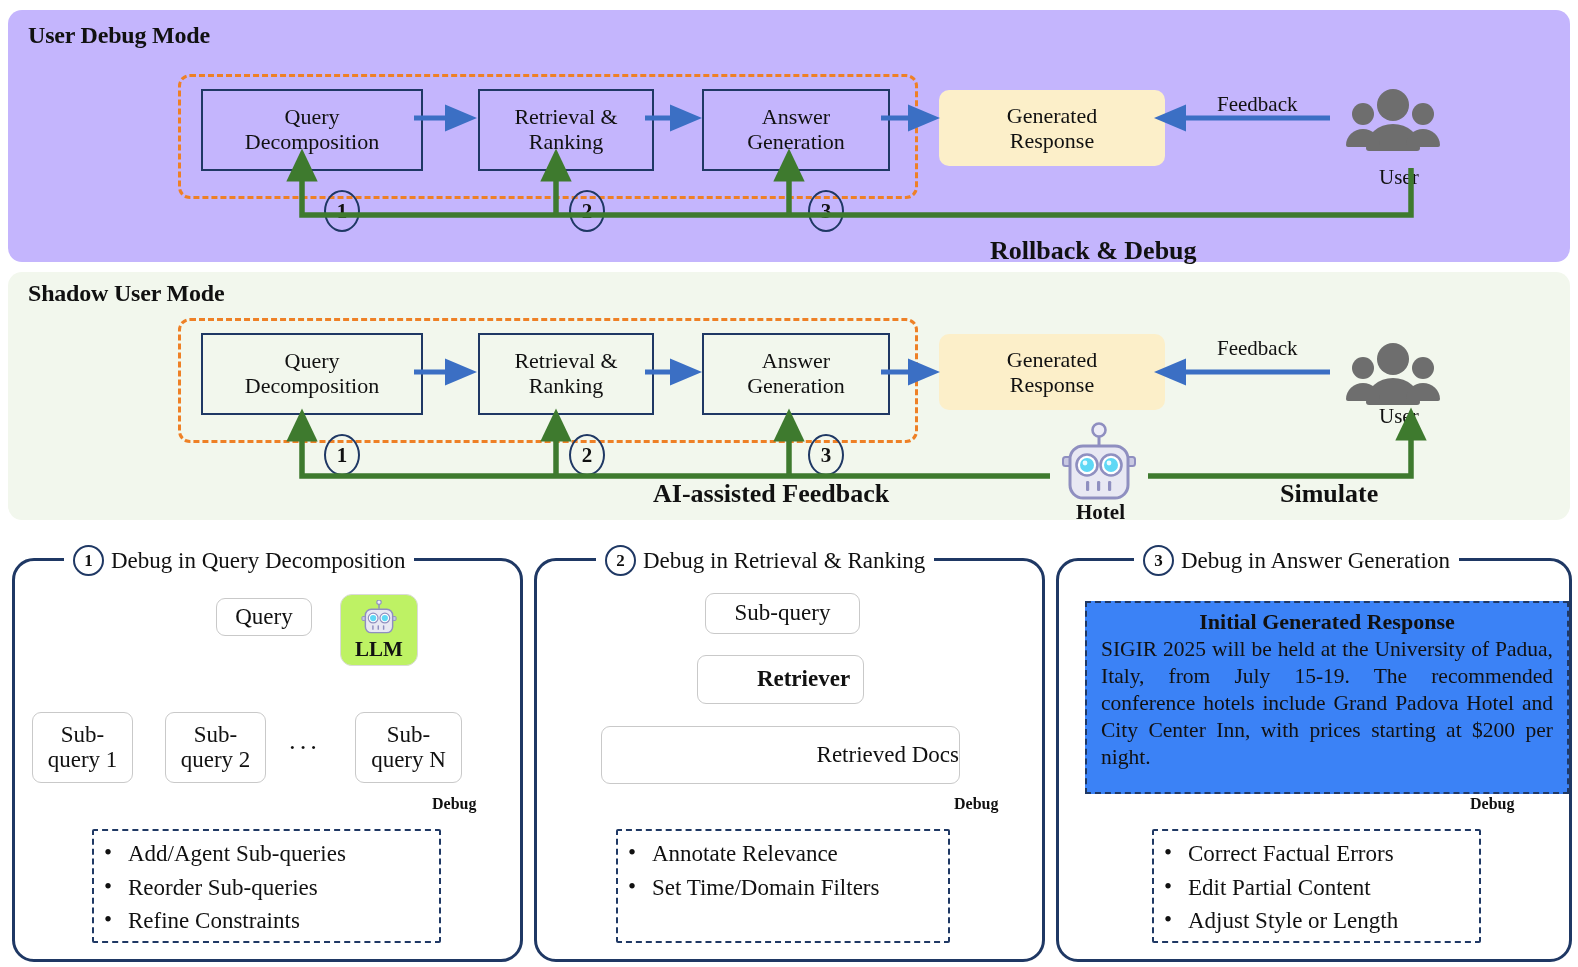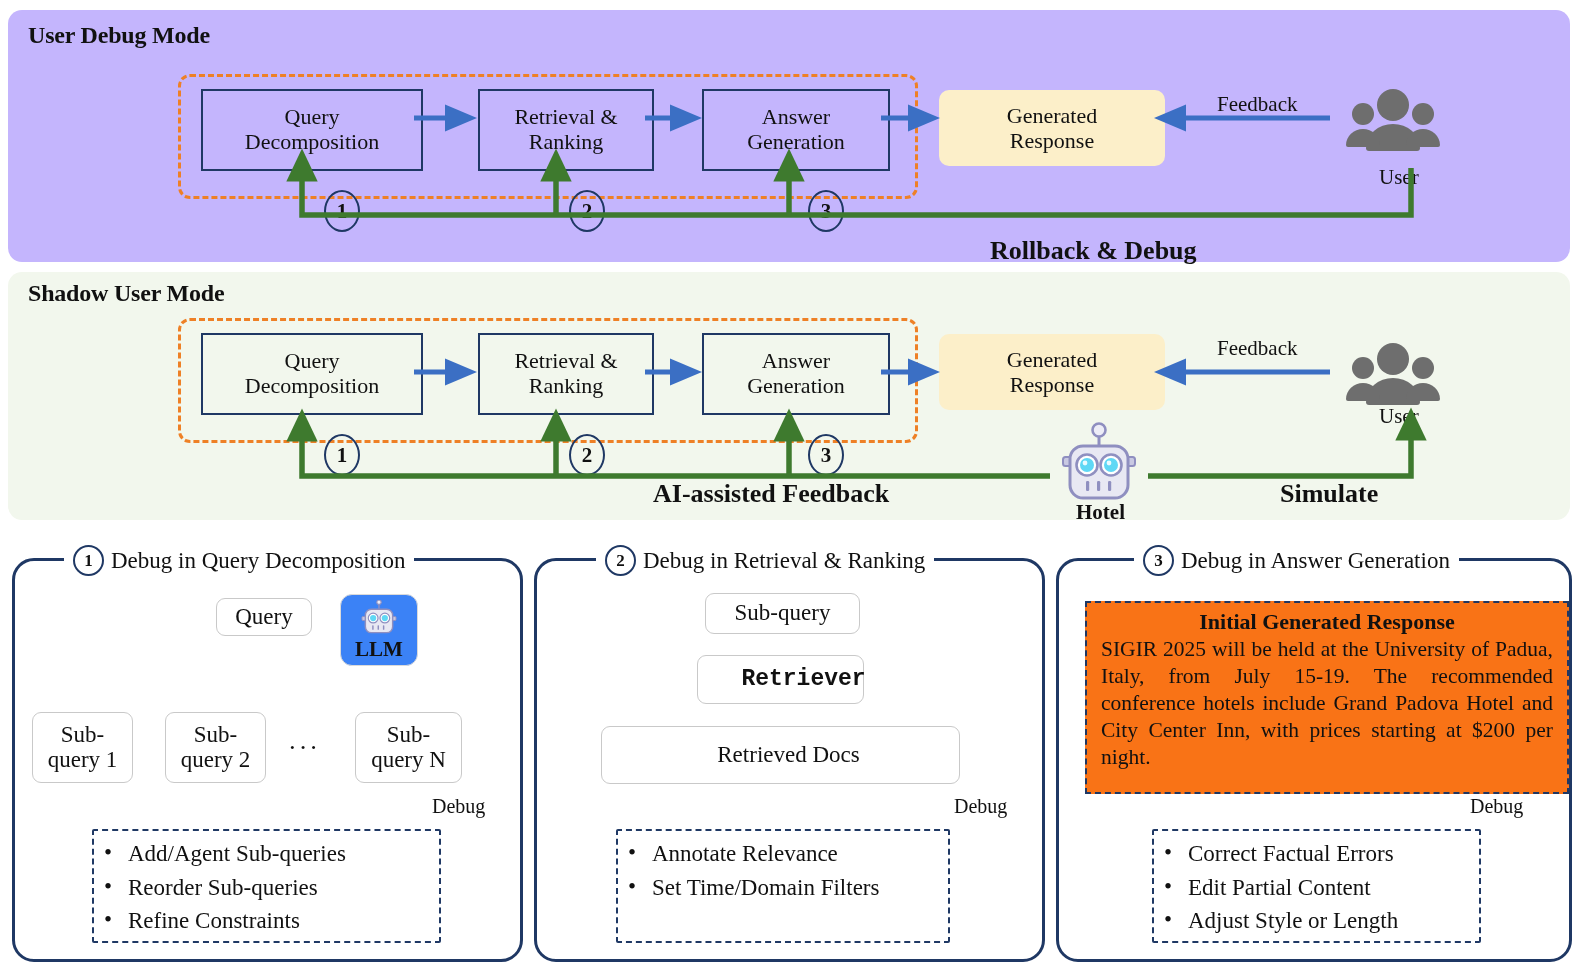--- a/index.html
+++ b/index.html
@@ -52,29 +52,29 @@
         display:flex;align-items:center;justify-content:center;text-align:center;
         font-size:23px;line-height:1.08;font-family:"Liberation Serif",serif;}
   .pill.bold{font-weight:bold;}
 
   
   .dbox{position:absolute;border:2.5px dashed #1F3864;border-radius:2px;background:#fff;}
   .dbox ul{margin:0;padding:6px 0 0 34px;list-style:none;}
   .dbox li{font-size:23px;line-height:1.46;position:relative;font-family:"Liberation Serif",serif;white-space:nowrap;}
   .dbox li:before{content:"\2022";position:absolute;left:-24px;top:-1px;font-size:23px;}
 
-  .resp-box{position:absolute;border:2.5px dashed #1F3864;background:#f97316;padding:6px 14px 8px 14px;}
+  .resp-box{position:absolute;border:2.5px dashed #1F3864;background:#3b82f6;padding:6px 14px 8px 14px;}
   .resp-title{text-align:center;font-weight:bold;font-size:22px;font-family:"Liberation Serif",serif;margin-bottom:1px;}
   .resp-body{font-size:21.5px;line-height:1.26;text-align:justify;text-align-last:left;font-family:"Liberation Serif",serif;}
 
-  .dbg{position:absolute;display:flex;align-items:center;gap:5px;font-size:20px;font-weight:normal;
+  .dbg{position:absolute;display:flex;align-items:center;gap:5px;font-size:16px;font-weight:bold;
        font-family:"Liberation Serif",serif;white-space:nowrap;text-align:center;}
   .ellipsis{position:absolute;font-size:26px;letter-spacing:2px;font-family:"Liberation Serif",serif;}
 
-  .llmbox{position:absolute;border:1.6px solid #DADADA;border-radius:12px;background:#3b82f6;
+  .llmbox{position:absolute;border:1.6px solid #DADADA;border-radius:12px;background:#bef264;
           display:flex;flex-direction:column;align-items:center;justify-content:center;}
   .llmbox .lbl{font-size:21px;font-weight:bold;font-family:"Liberation Serif",serif;line-height:1;margin-top:1px;}
 
   .agent-lbl{position:absolute;font-size:21px;font-weight:bold;font-family:"Liberation Serif",serif;}
 </style>
 </head>
 <body>
 
 <div id="root">
 
@@ -376,25 +376,25 @@
   <div class="card" id="card2"></div>
   <div class="card-title" style="left:596px;top:545px;">
     <span class="cn">2</span>
     <span>Debug in Retrieval &amp; Ranking</span>
   </div>
 
   <div class="pill" style="left:705px;top:593px;width:153px;height:39px;">
     <span>Sub-query</span>
   </div>
 
-  <div class="pill bold" style="left:697px;top:655px;width:165px;height:47px;font-family:Liberation Mono, monospace;">
+  <div class="pill bold" style="left:697px;top:655px;width:165px;height:47px;">
     <span style="padding-left:46px;">Retriever</span>
   </div>
 
-  <div class="pill" style="left:601px;top:726px;width:357px;height:56px;justify-content:center;">
+  <div class="pill" style="left:601px;top:726px;width:357px;height:56px;justify-content:flex-end;">
     <span style="padding-left:16px;">Retrieved Docs</span>
   </div>
 
   <div class="dbg" style="left:954px;top:795px;">
     <span>Debug</span>
   </div>
 
   <div class="dbox" style="left:616px;top:829px;width:330px;height:110px;">
     <ul>
       <li>Annotate Relevance</li>

